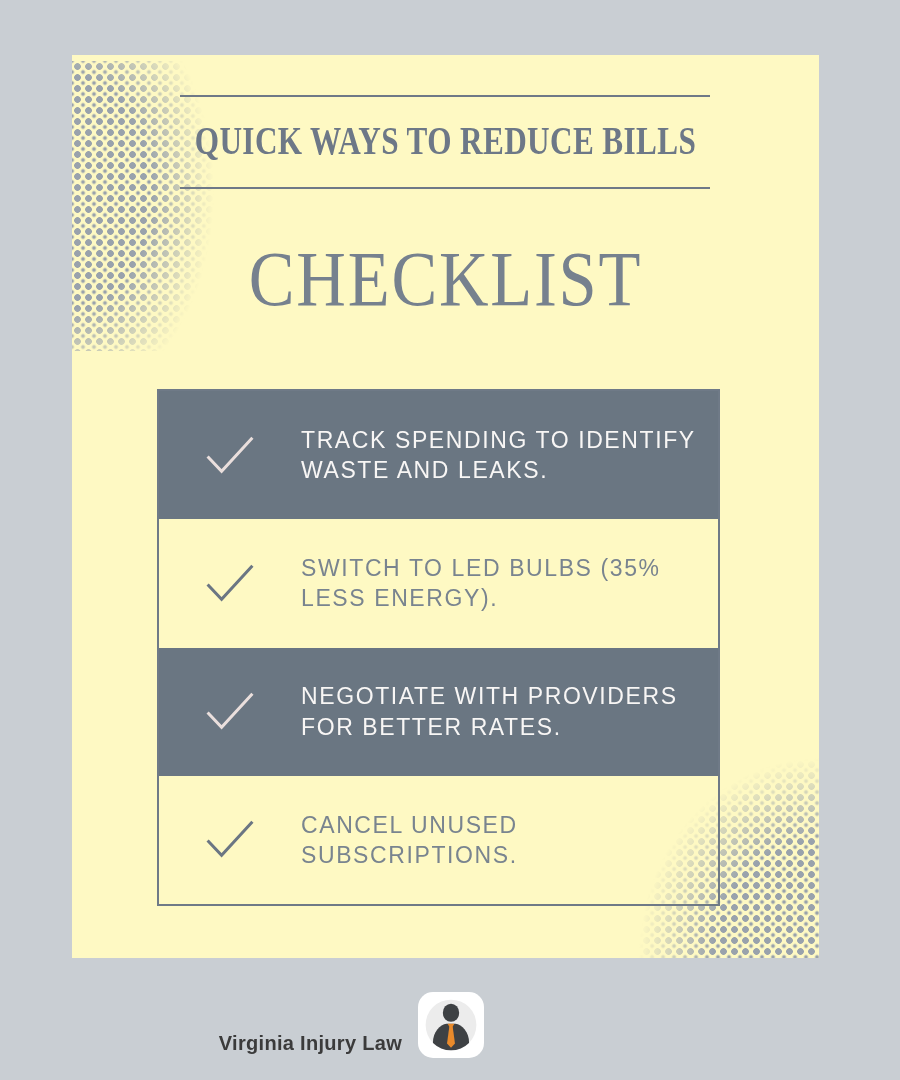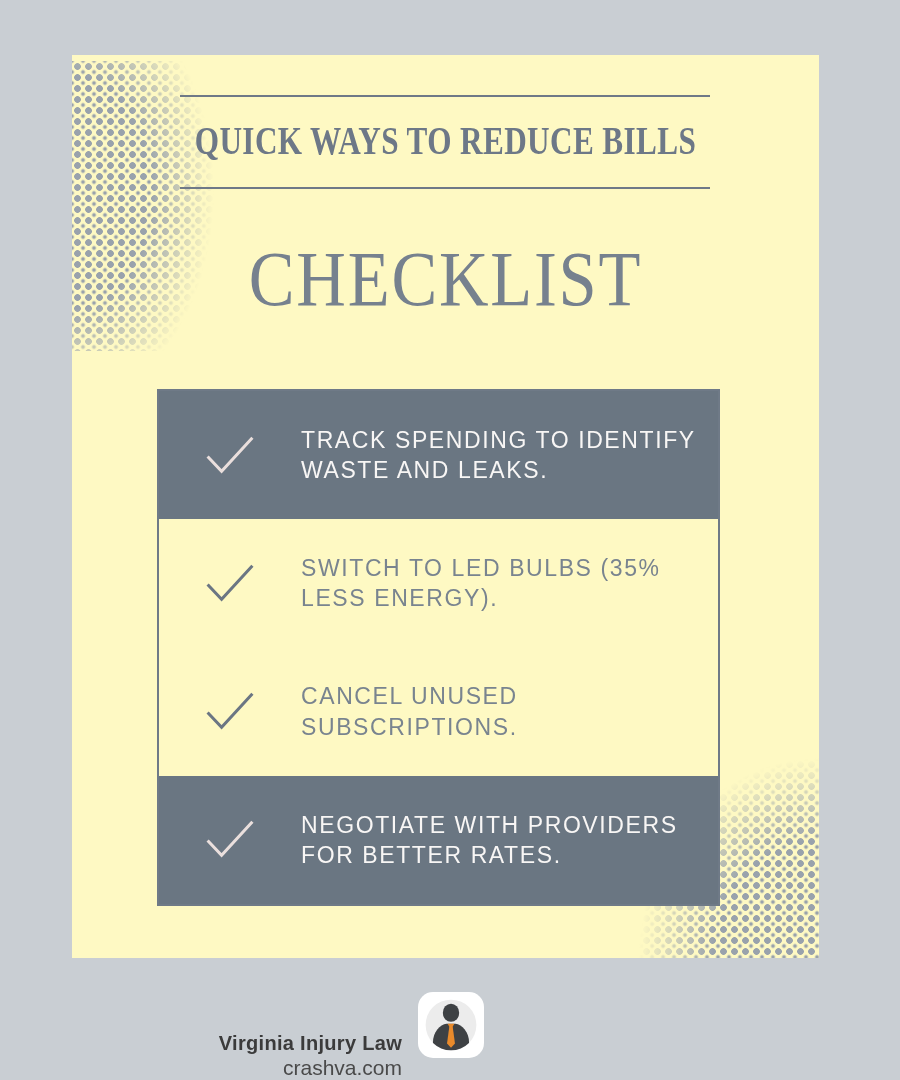--- a/index.html
+++ b/index.html
@@ -200,46 +200,45 @@
     <div class="row light">
       <div class="check-cell">
         <svg class="check-icon" viewBox="0 0 60 48" width="56" height="45">
           <path d="M6 25 L21 41 L54 5" fill="none" stroke="currentColor" stroke-width="3.2"></path>
         </svg>
       </div>
       <div class="row-text">SWITCH TO LED BULBS (35%
 LESS ENERGY).</div>
     </div>
 
+    <div class="row dark">
+      <div class="check-cell">
+        <svg class="check-icon" viewBox="0 0 60 48" width="56" height="45">
+          <path d="M6 25 L21 41 L54 5" fill="none" stroke="currentColor" stroke-width="3.2"></path>
+        </svg>
+      </div>
+      <div class="row-text">NEGOTIATE WITH PROVIDERS
+FOR BETTER RATES.</div>
+    </div>
+
     <div class="row light">
       <div class="check-cell">
         <svg class="check-icon" viewBox="0 0 60 48" width="56" height="45">
           <path d="M6 25 L21 41 L54 5" fill="none" stroke="currentColor" stroke-width="3.2"></path>
         </svg>
       </div>
       <div class="row-text">CANCEL UNUSED
 SUBSCRIPTIONS.</div>
     </div>
 
-    <div class="row dark">
-      <div class="check-cell">
-        <svg class="check-icon" viewBox="0 0 60 48" width="56" height="45">
-          <path d="M6 25 L21 41 L54 5" fill="none" stroke="currentColor" stroke-width="3.2"></path>
-        </svg>
-      </div>
-      <div class="row-text">NEGOTIATE WITH PROVIDERS
-FOR BETTER RATES.</div>
-    </div>
-
   </div>
 </div>
 
 <div class="footer-text">
   <div class="brand">Virginia Injury Law</div>
-  <div class="website">crashva.com</div>
 </div>
 
 <div class="logo">
   <svg viewBox="0 0 64 64" width="58" height="58">
     <defs>
       <clipPath id="logo-circle-clip">
           <circle cx="32" cy="32" r="28"></circle>
         </clipPath>
     </defs>
     <circle cx="32" cy="32" r="28" fill="#ececec"></circle>

